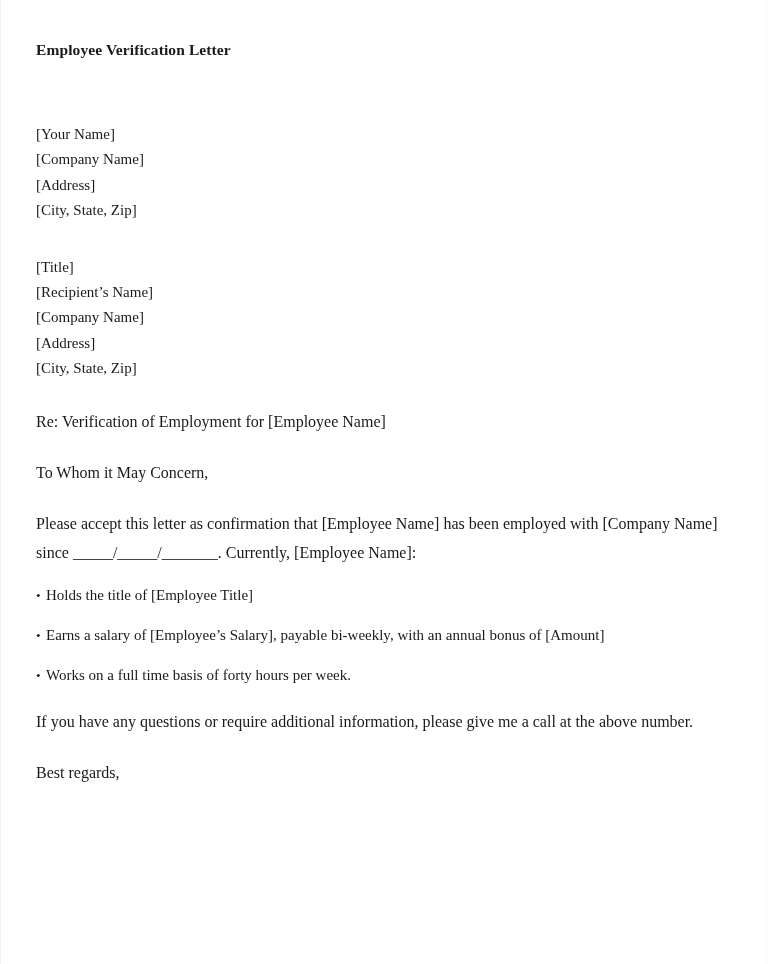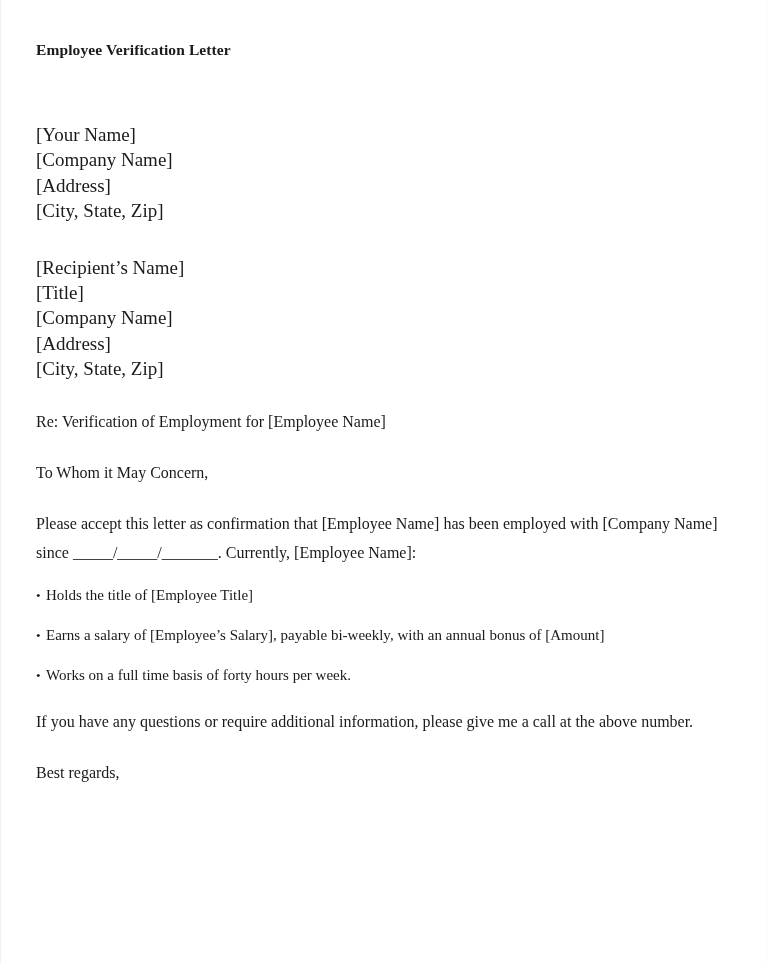--- a/index.html
+++ b/index.html
@@ -33,21 +33,21 @@
     letter-spacing: 0.1px;
     margin: 0;
     padding-top: 40px;
     line-height: 20px;
   }
   .block {
     margin: 0;
     padding: 0;
   }
   .addr-line {
-    font-size: 19px;
+    font-size: 15px;
     line-height: 25.4px;
     white-space: pre;
   }
   .para {
     font-size: 16px;
     line-height: 29px;
     margin: 0;
   }
   .para-wide {
     width: 684px;
@@ -93,22 +93,22 @@
       <div class="addr-line">[Address]</div>
       <div class="addr-line">[City, State, Zip]</div>
     </div>
 
     <div class="sp-sender-date"></div>
 
 
     <div class="sp-date-recip"></div>
 
     <div class="block">
+      <div class="addr-line">[Title]</div>
       <div class="addr-line">[Recipient’s Name]</div>
-      <div class="addr-line">[Title]</div>
       <div class="addr-line">[Company Name]</div>
       <div class="addr-line">[Address]</div>
       <div class="addr-line">[City, State, Zip]</div>
     </div>
 
     <div class="sp-recip-subj"></div>
 
     <div class="para">Re: Verification of Employment for [Employee Name]</div>
 
     <div class="sp-subj-salut"></div>

